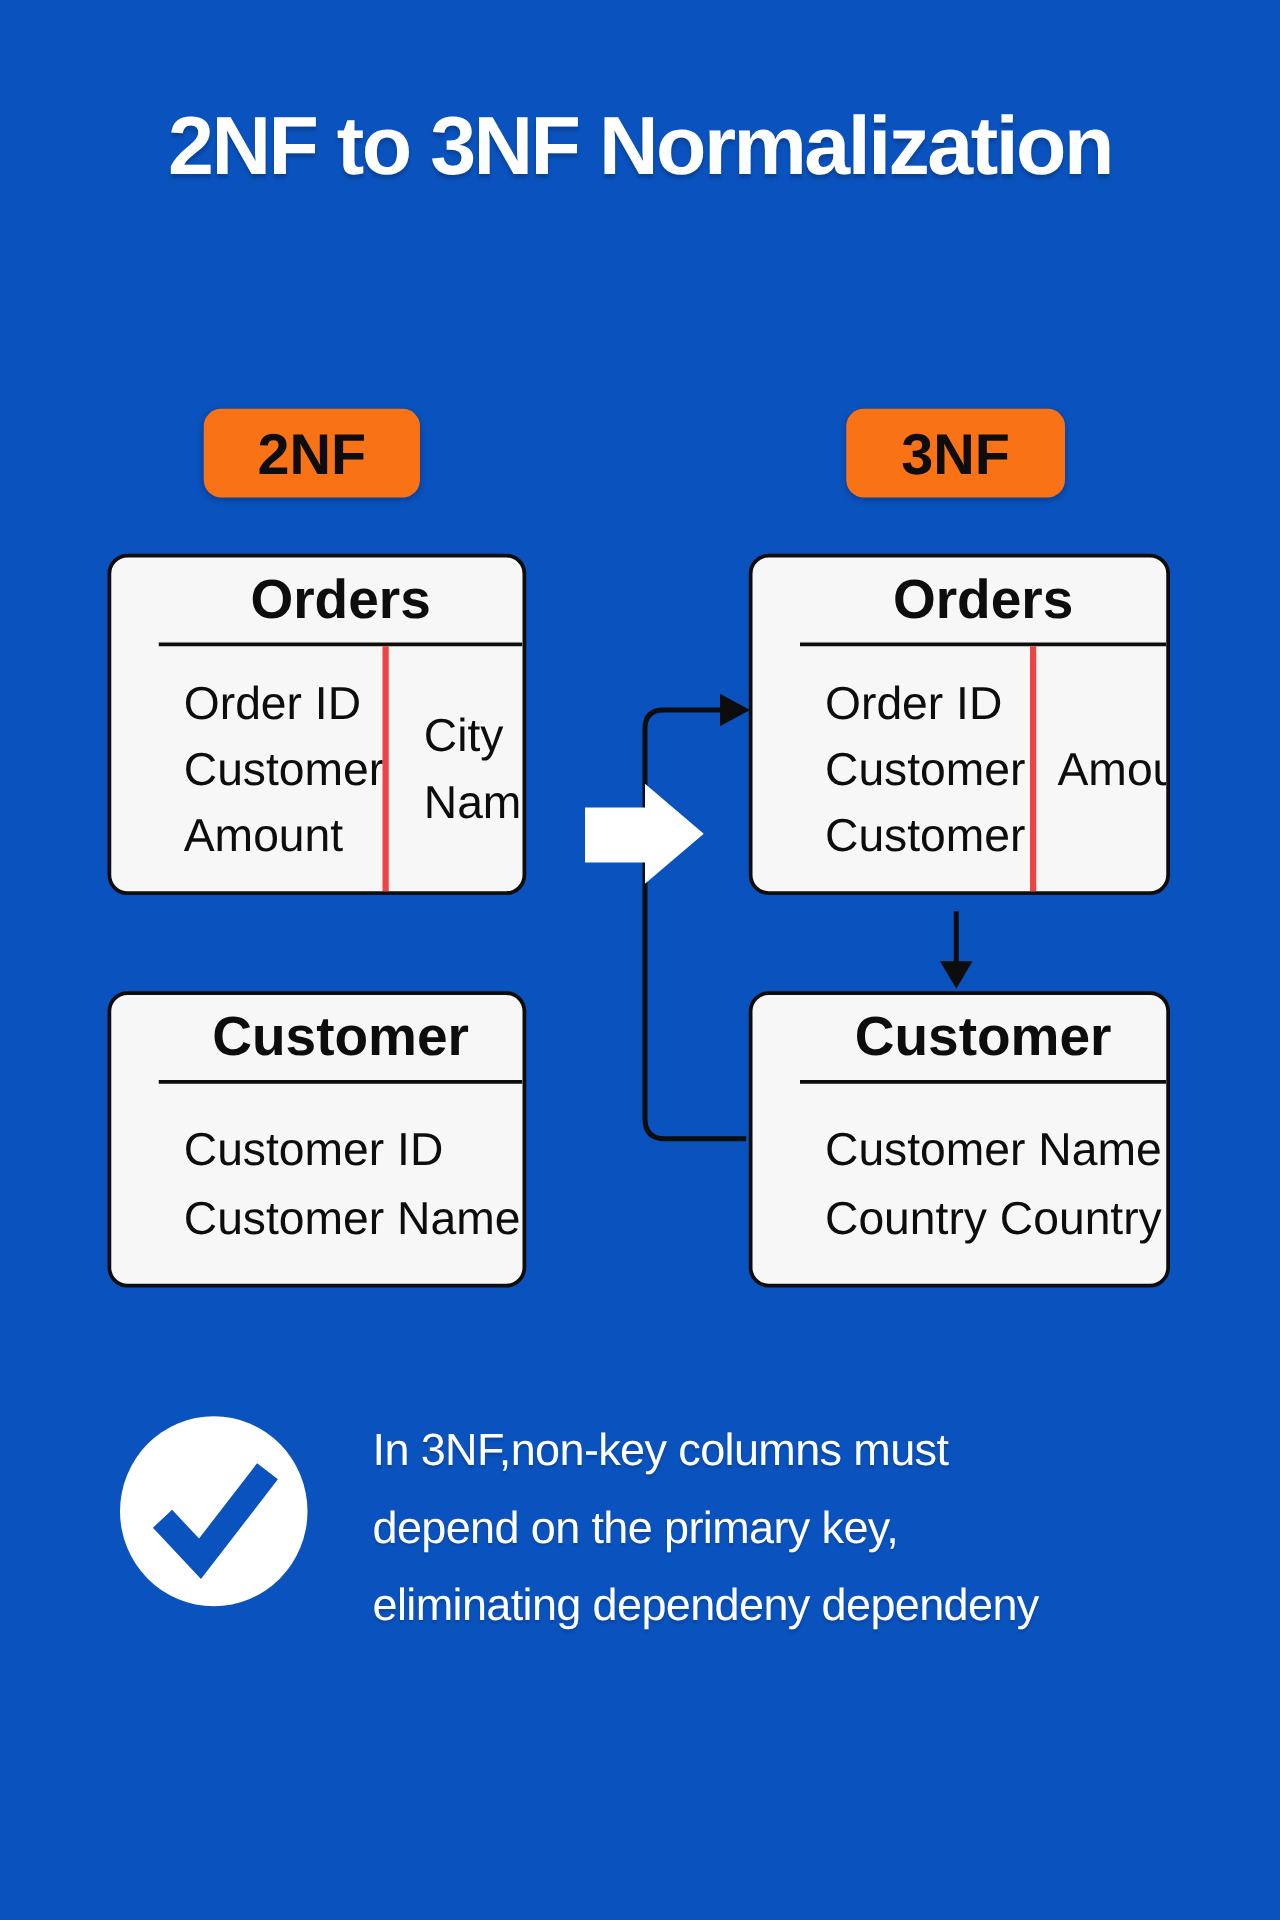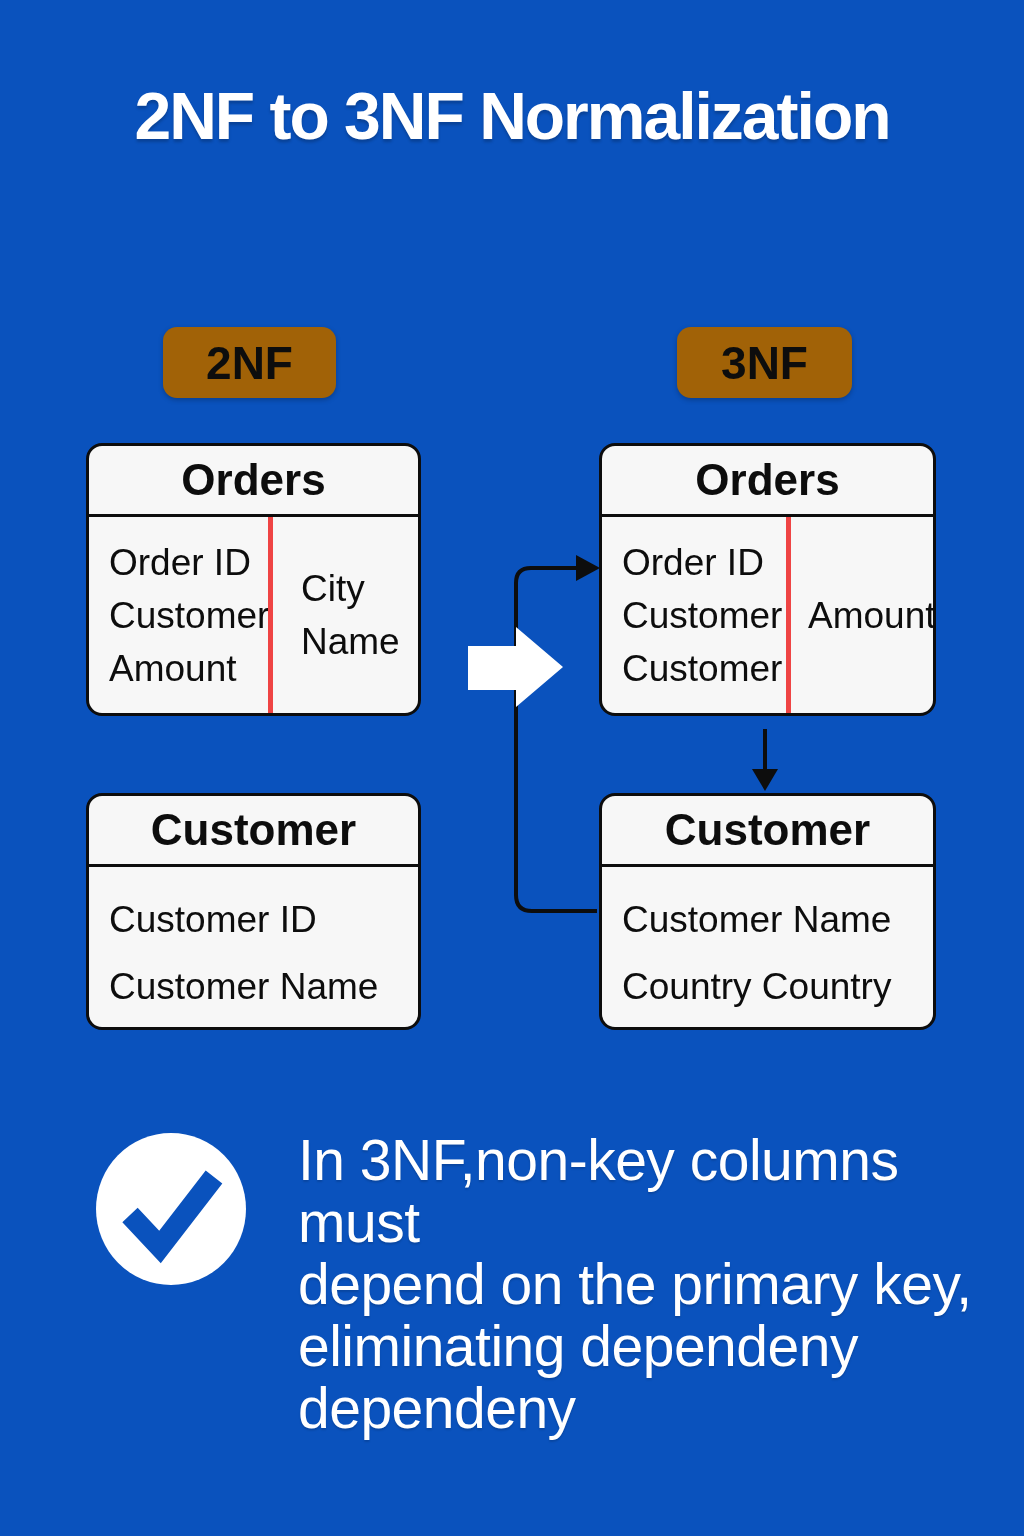--- a/index.html
+++ b/index.html
@@ -27,40 +27,41 @@
     left: 0; top: 194px; width: 100%;
     text-align: center;
     color: #ffffff;
     font-size: 44px;
     font-weight: 400;
     letter-spacing: -1px;
     text-shadow: 0 2px 2px rgba(0,0,0,0.15);
   }
   .badge {
     position: absolute;
-    background: #a16207;
+    background: #f97316;
     border-radius: 14px;
     display: flex;
     align-items: center;
     justify-content: center;
     color: #0d0d0d;
     font-size: 46px;
     font-weight: 700;
     box-shadow: 0 2px 5px rgba(0,0,0,0.25);
   }
   .badge-2nf { left: 163px; top: 327px; width: 173px; height: 71px; }
   .badge-3nf { left: 677px; top: 327px; width: 175px; height: 71px; }
 
   .table {
     position: absolute;
     background: #F7F7F7;
     border: 3px solid #0d0d0d;
     border-radius: 16px;
     overflow: hidden;
     color: #0d0d0d;
+    padding-left: 38px;
   }
   .t-orders-2nf   { left: 86px;  top: 443px; width: 335px; height: 273px; }
   .t-orders-3nf   { left: 599px; top: 443px; width: 337px; height: 273px; }
   .t-customer-2nf { left: 86px;  top: 793px; width: 335px; height: 237px; }
   .t-customer-3nf { left: 599px; top: 793px; width: 337px; height: 237px; }
 
   .table-title {
     height: 71px;
     line-height: 68px;
     text-align: center;
@@ -77,21 +78,21 @@
     padding-left: 20px;
     overflow: hidden;
   }
   .cell .field { line-height: 53px; white-space: nowrap; }
   .cell-key { border-right: 5px solid #ef4444; }
   .t-orders-2nf .cell-key { width: 184px; }
   .t-orders-3nf .cell-key { width: 189px; }
   .cell-side { flex: 1; padding-left: 28px; }
   .t-orders-3nf .cell-side { padding-left: 17px; }
   .cell-full { width: 100%; }
-  .cell-full .field { line-height: 55px; margin-top: 12px; }
+  .cell-full .field { line-height: 55px; }
 
   .overlay {
     position: absolute;
     left: 0; top: 0;
     width: 1024px; height: 1536px;
     pointer-events: none;
   }
 
   .check-circle {
     position: absolute;
@@ -102,21 +103,21 @@
     display: flex;
     align-items: center;
     justify-content: center;
   }
 
   .note {
     position: absolute;
     left: 298px; top: 1129px;
     width: 690px;
     color: #ffffff;
-    font-size: 57px;
+    font-size: 36px;
     line-height: 62px;
     letter-spacing: -0.5px;
     text-shadow: 0 2px 2px rgba(0,0,0,0.15);
   }
 </style>
 </head>
 <body>
 
 <div class="canvas">
 

